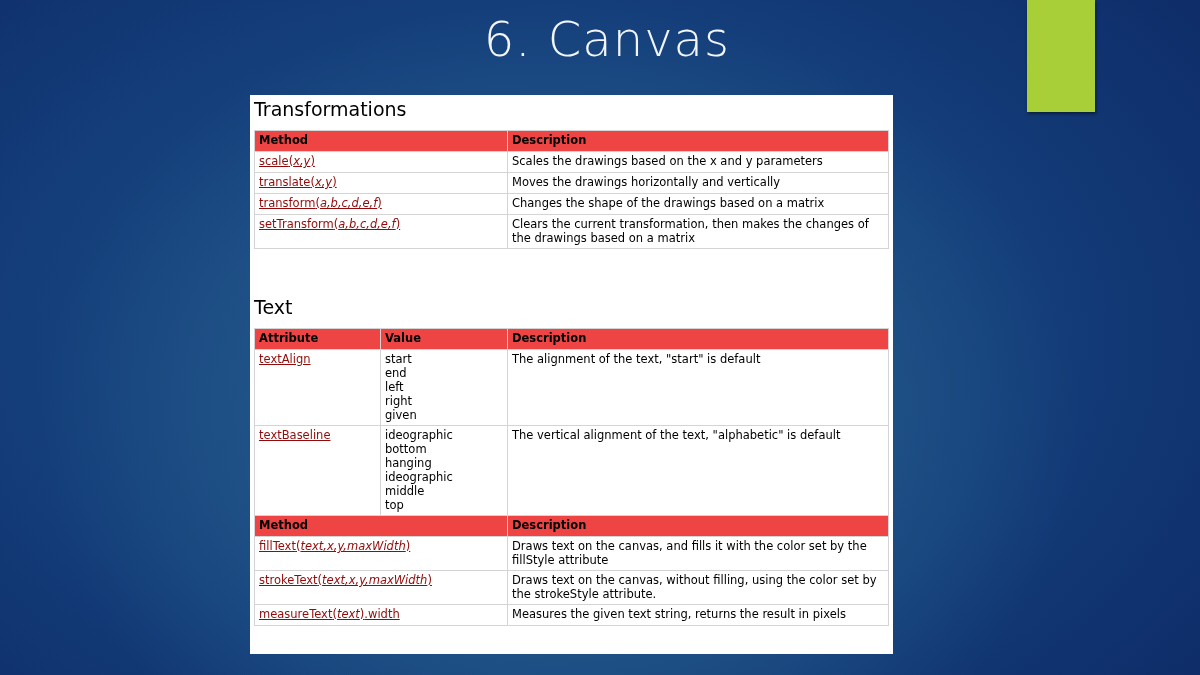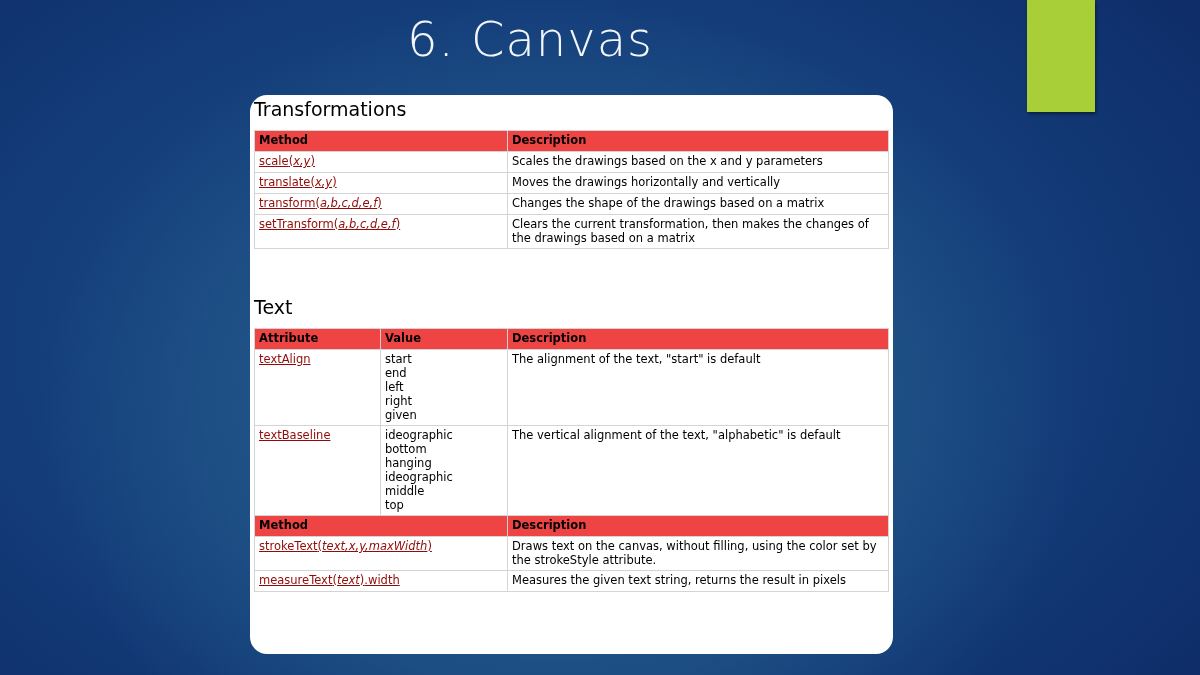--- a/index.html
+++ b/index.html
@@ -5,32 +5,31 @@
   html, body { margin:0; padding:0; }
   body {
     width:1200px; height:675px; overflow:hidden; position:relative;
     background:
       radial-gradient(ellipse 520px 420px at 560px 420px, #2b6d9c 0%, #23598a 35%, rgba(20,60,120,0) 100%),
       radial-gradient(ellipse 900px 600px at 520px 340px, #1f5088 0%, #143e7a 55%, #0d2a66 100%);
     background-color:#11336f;
     font-family: "DejaVu Sans", sans-serif;
   }
   .slide-title {
-    position:absolute; left:330px; top:8px; width:400px; text-align:center;
+    position:absolute; left:330px; top:8px; width:400px; text-align:right;
     color:#f2f5fa; font-family:"DejaVu Sans", sans-serif; font-weight:200;
     font-size:48px; letter-spacing:1px; line-height:62px;
   }
   .accent-bar {
     position:absolute; left:1027px; top:0; width:68px; height:112px;
     background:#a9cf38; box-shadow:1px 2px 3px rgba(0,0,0,0.45);
   }
   .panel {
     position:absolute; left:250px; top:95px; width:643px; height:559px;
     background:#ffffff;
-    border-radius:17px;
   }
   .section-heading {
     position:absolute; left:4px; font-family:"DejaVu Sans", sans-serif;
     font-size:19px; color:#000; line-height:24px;
   }
   table.ref {
     position:absolute; left:4px; width:634px; border-collapse:collapse;
     font-family:"DejaVu Sans", sans-serif; font-size:11.5px; color:#000;
     table-layout:fixed;
   }
@@ -126,20 +125,24 @@
         </tr>
       </tbody>
     <tbody>
       <tr>
         <th colspan="2">Method</th>
         <th>Description</th>
       </tr>
     </tbody>
     <tbody id="text-method-body">
         <tr>
+          <td colspan="2"><a class="method-link"><span>fillText</span>(<span class="italic">text,x,y,maxWidth</span>)<span></span></a></td>
+          <td>Draws text on the canvas, and fills it with the color set by the fillStyle attribute</td>
+        </tr>
+        <tr>
           <td colspan="2"><a class="method-link"><span>strokeText</span>(<span class="italic">text,x,y,maxWidth</span>)<span></span></a></td>
           <td>Draws text on the canvas, without filling, using the color set by the strokeStyle attribute.</td>
         </tr>
         <tr>
           <td colspan="2"><a class="method-link"><span>measureText</span>(<span class="italic">text</span>)<span>.width</span></a></td>
           <td>Measures the given text string, returns the result in pixels</td>
         </tr>
       </tbody>
   </table>
 </div>

